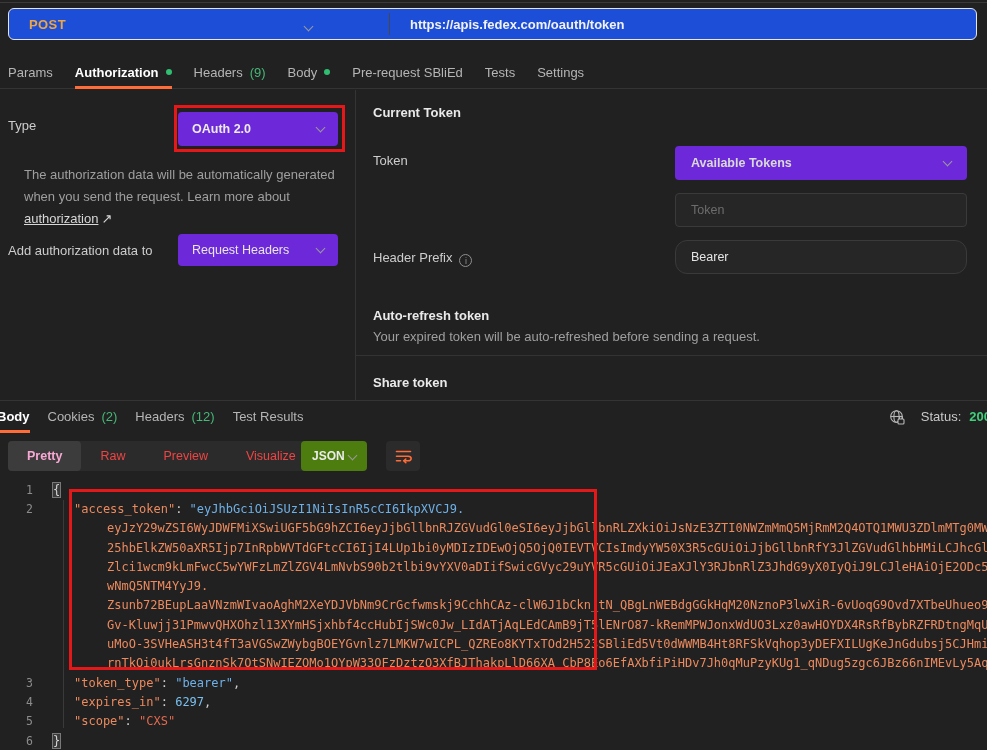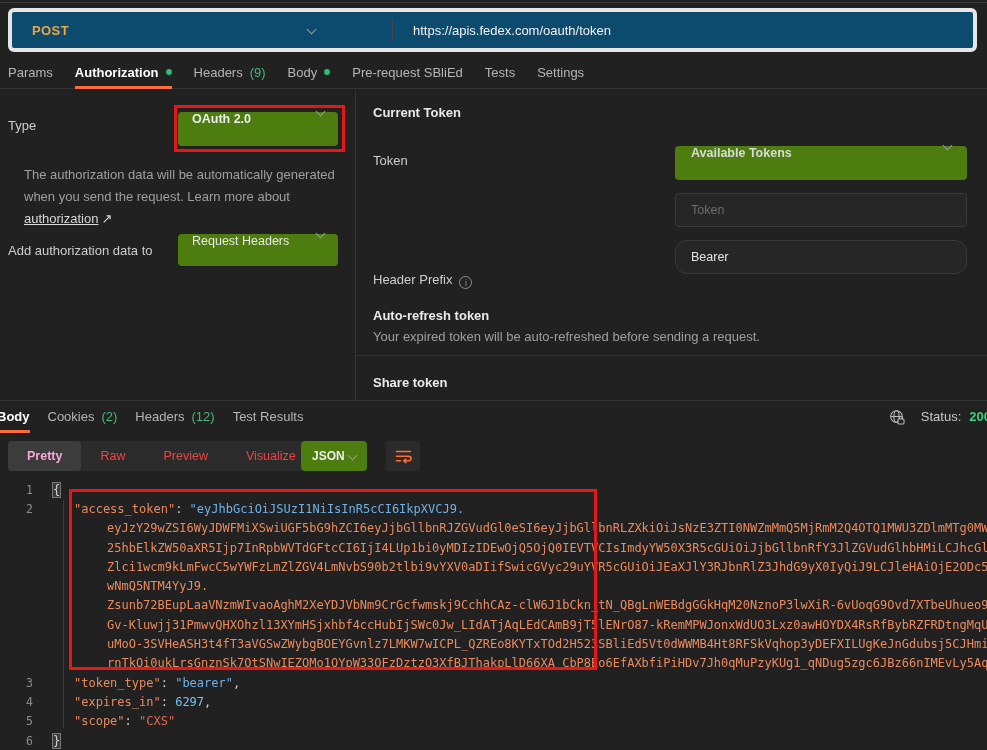--- a/index.html
+++ b/index.html
@@ -7,53 +7,53 @@
   body {
     position:relative; overflow:hidden;
     background:#212121; color:#cfcfcf;
     font-family:"Liberation Sans", sans-serif; font-size:13px;
   }
   .abs { position:absolute; }
 
   .top-line { position:absolute; top:2px; left:0; right:0; height:1px; background:#3a3a3a; }
 
   
-  .url-bar { position:absolute; top:8px; left:8px; width:969px; height:44px;
-    background:#0c4a6e; border:4px solid #e5e5e5; border-radius:6px;
+  .url-bar { position:absolute; top:8px; left:8px; width:969px; height:32px;
+    background:#1d4ed8; border:1px solid #e5e5e5; border-radius:6px;
     display:flex; align-items:center; }
   .method-select { width:380px; height:100%; position:relative; display:flex; align-items:center;
     padding-left:20px; cursor:pointer; }
   .method-label { color:#efa63f; font-weight:700; font-size:13px; letter-spacing:.4px; }
   .chev { display:inline-block; width:7px; height:7px;
     border-right:1.6px solid #9a9a9a; border-bottom:1.6px solid #9a9a9a;
     transform:rotate(45deg); margin-top:-4px; }
   .method-select .chev { position:absolute; left:296px; top:18px; }
   .url-divider { width:1px; height:22px; background:#474747; }
-  .url-text { padding-left:20px; color:#f2f2f2; font-weight:400; font-size:13px; }
+  .url-text { padding-left:20px; color:#f2f2f2; font-weight:700; font-size:13px; }
 
   
   .req-tabs { position:absolute; top:56px; left:0; right:0; height:33px;
     border-bottom:1px solid #343434; display:flex; align-items:center;
     padding-left:8px; gap:22px; }
   .tab { position:relative; height:100%; display:flex; align-items:center; gap:7px;
     color:#b5b5b5; cursor:pointer; white-space:nowrap; }
   .tab.active { color:#ffffff; font-weight:600; }
   .tab.active::after { content:''; position:absolute; left:0; right:0; bottom:-1px;
     height:3px; background:#ff6c37; }
   .tab .count { color:#46b878; }
   .dot { width:6px; height:6px; border-radius:50%; background:#2fbf71; display:inline-block; }
 
   
   .v-divider { position:absolute; left:355px; top:90px; width:1px; height:310px; background:#343434; }
   .h-divider-400 { position:absolute; top:400px; left:0; right:0; height:1px; background:#343434; }
   .label { color:#cdcdcd; }
   .heading { color:#eaeaea; font-weight:700; }
   .muted { color:#9f9f9f; }
 
-  .pm-select { background:#4d7c0f; border-radius:4px; display:flex; 
+  .pm-select { background:#6d28d9; border-radius:4px; display:flex; align-items:center;
     justify-content:space-between; padding:0 14px; cursor:pointer; }
   .pm-select .sel-label { color:#ececec; font-weight:600; font-size:12.5px; }
   .pm-input { background:#262626; border:1px solid #3a3a3a; border-radius:4px;
     color:#e4e4e4; font-family:"Liberation Sans",sans-serif; font-size:12.5px;
     padding:0 15px; outline:none; }
   .pm-input::placeholder { color:#6c6c6c; }
 
   .auth-link { color:#d8d8d8; text-decoration:underline; cursor:pointer; }
   .ext-arrow { color:#d8d8d8; text-decoration:none; margin-left:3px; }
   .info-icon { display:inline-block; width:13px; height:13px; border:1px solid #8f8f8f;
@@ -170,21 +170,21 @@
 
 <div class="v-divider"></div>
 
 <div class="abs heading" style="left:373px; top:105px;">Current Token</div>
 <div class="abs label" style="left:373px; top:153px;">Token</div>
 <div class="abs pm-select" style="left:675px; top:146px; width:292px; height:34px; padding:0 16px;">
   <span class="sel-label" style="color:#d9d9d9;">Available Tokens</span>
   <span class="chev"></span>
 </div>
 <input class="abs pm-input" style="left: 675px; top: 193px; width: 292px; height: 34px;" placeholder="Token">
-<div class="abs label" style="left:373px; top:250px;margin-top:22px;">
+<div class="abs label" style="left:373px; top:250px;">
   <span>Header Prefix</span><span class="info-icon"></span>
 </div>
 <input class="abs pm-input" style="left: 675px; top: 240px; width: 292px; height: 34px; border-radius: 12px;" value="Bearer">
 
 <div class="abs heading" style="left:373px; top:308px;">Auto-refresh token</div>
 <div class="abs muted" style="left:373px; top:329px;">Your expired token will be auto-refreshed before sending a request.</div>
 <div class="token-divider"></div>
 <div class="abs heading" style="left:373px; top:375px;">Share token</div>
 
 <div class="h-divider-400"></div>

